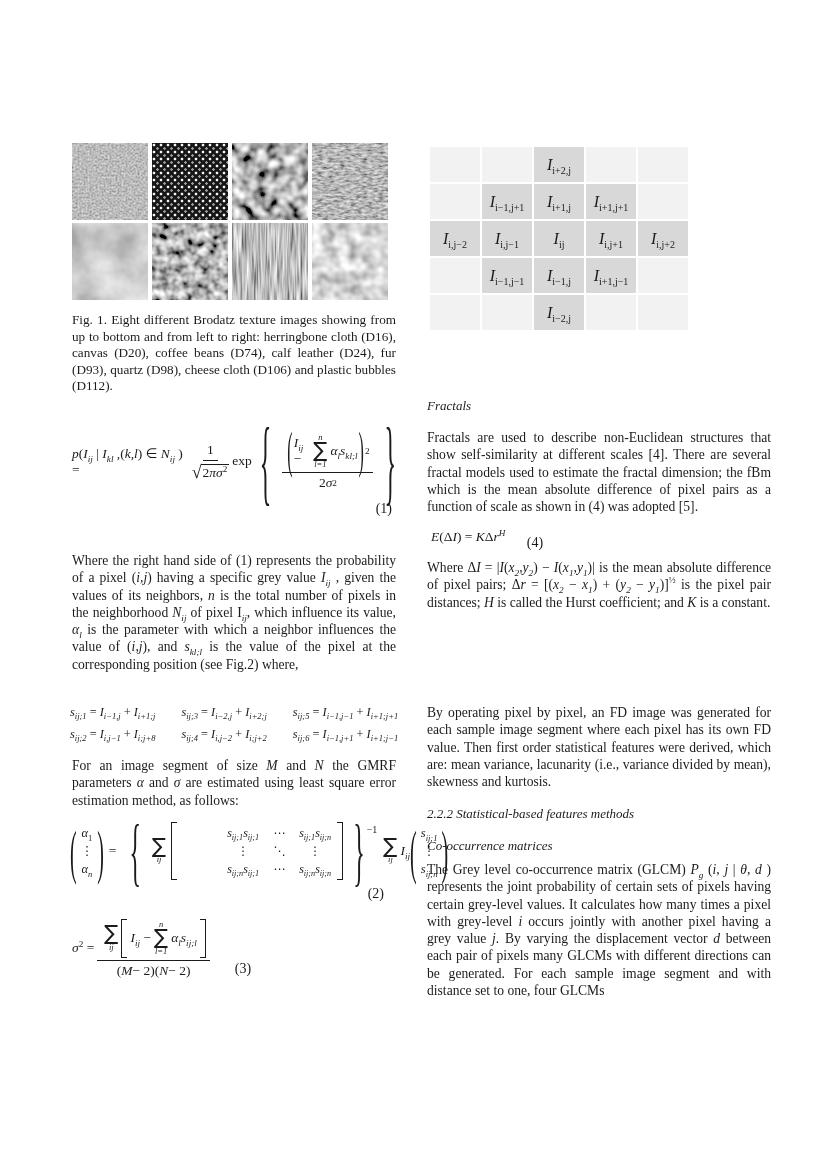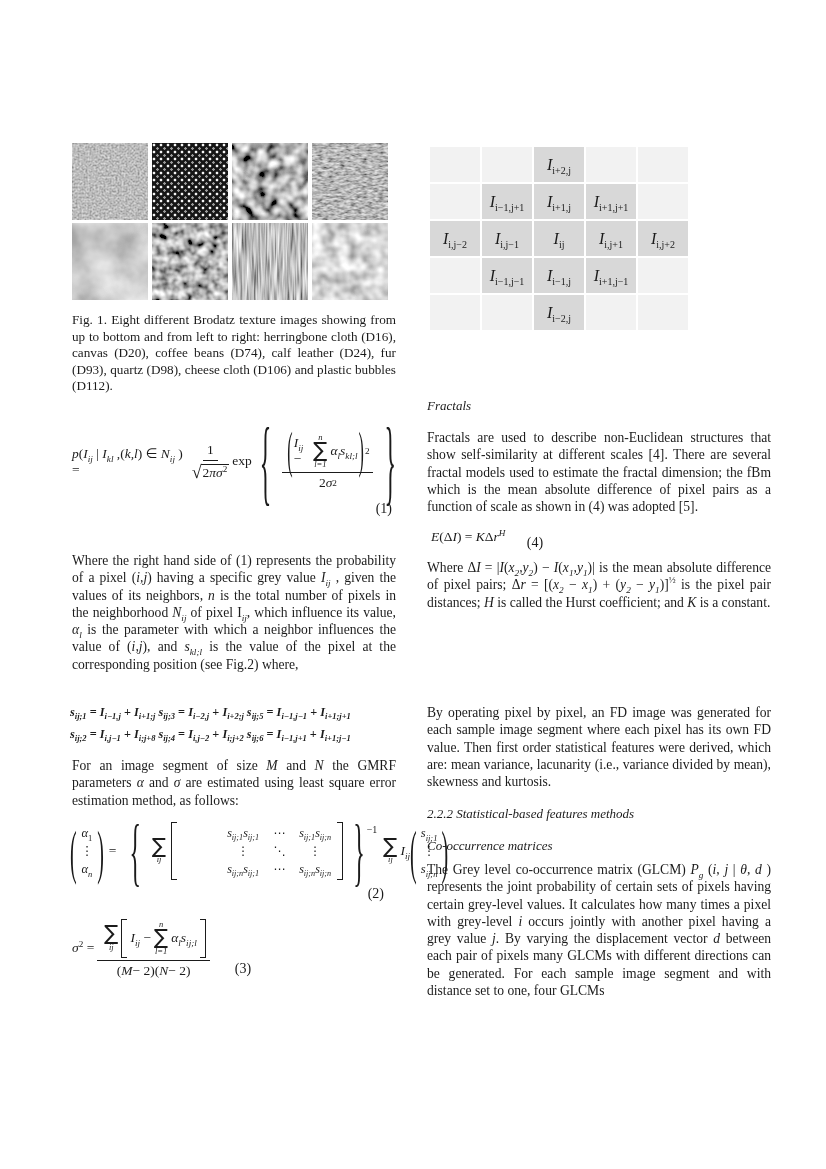--- a/index.html
+++ b/index.html
@@ -50,21 +50,21 @@
   .vparen{display:inline-block;font-size:20px;transform:scaleY(3.0);line-height:1;font-weight:300;}
   .veccol{display:inline-flex;flex-direction:column;align-items:center;padding:0 4px;line-height:1.45;font-size:12.5px;}
   .matwrap{display:inline-flex;align-items:stretch;margin:0 2px;}
   .matrix{display:grid;column-gap:14px;row-gap:1px;text-align:center;align-items:center;padding:3px 5px;font-size:12px;line-height:1.4;}
   .brk{width:5px;align-self:stretch;border:1.3px solid #1b1b1b;}
   .brk.l{border-right:none;margin-right:1px;}
   .brk.r{border-left:none;margin-left:1px;}
   .supcol{font-size:10px;align-self:flex-start;margin:2px 3px 0 -6px;}
   .inbr{display:inline-flex;align-items:center;padding:1px 2px;}
   .eq-label{font-size:14px;}
-  .sdef-row{display:flex;gap:3px;white-space:nowrap;font-size:12.3px;line-height:22px;font-weight:bold;}
+  .sdef-row{display:flex;gap:26px;white-space:nowrap;font-size:12.3px;line-height:22px;}
   .sdef sub{font-size:8.5px;}
 </style>
 </head>
 <body>
 
 <div class="page">
 
   <div class="abs tiles" style="left:72px;top:143px;width:316px;">
       <div class="tile" title="herringbone cloth (D16)">
         <svg width="76" height="77" xmlns="http://www.w3.org/2000/svg">

